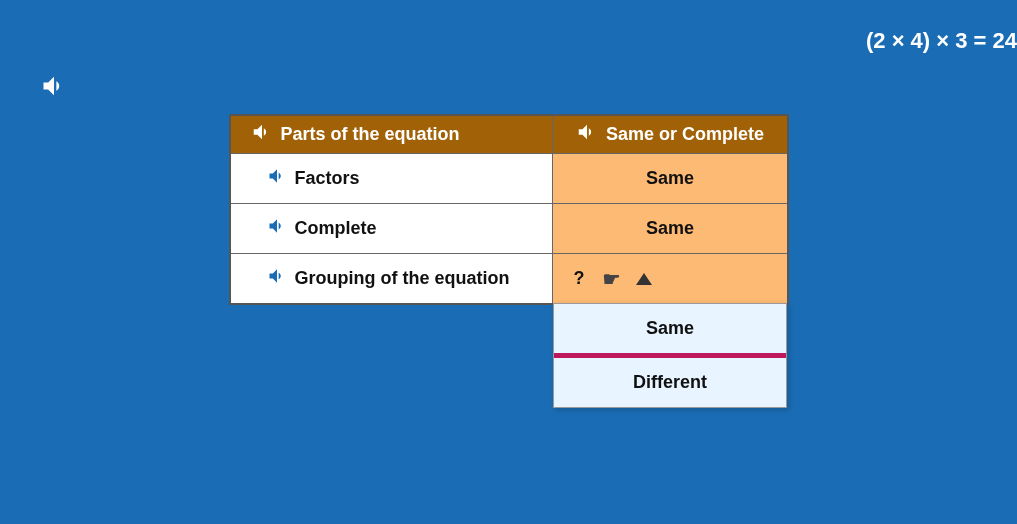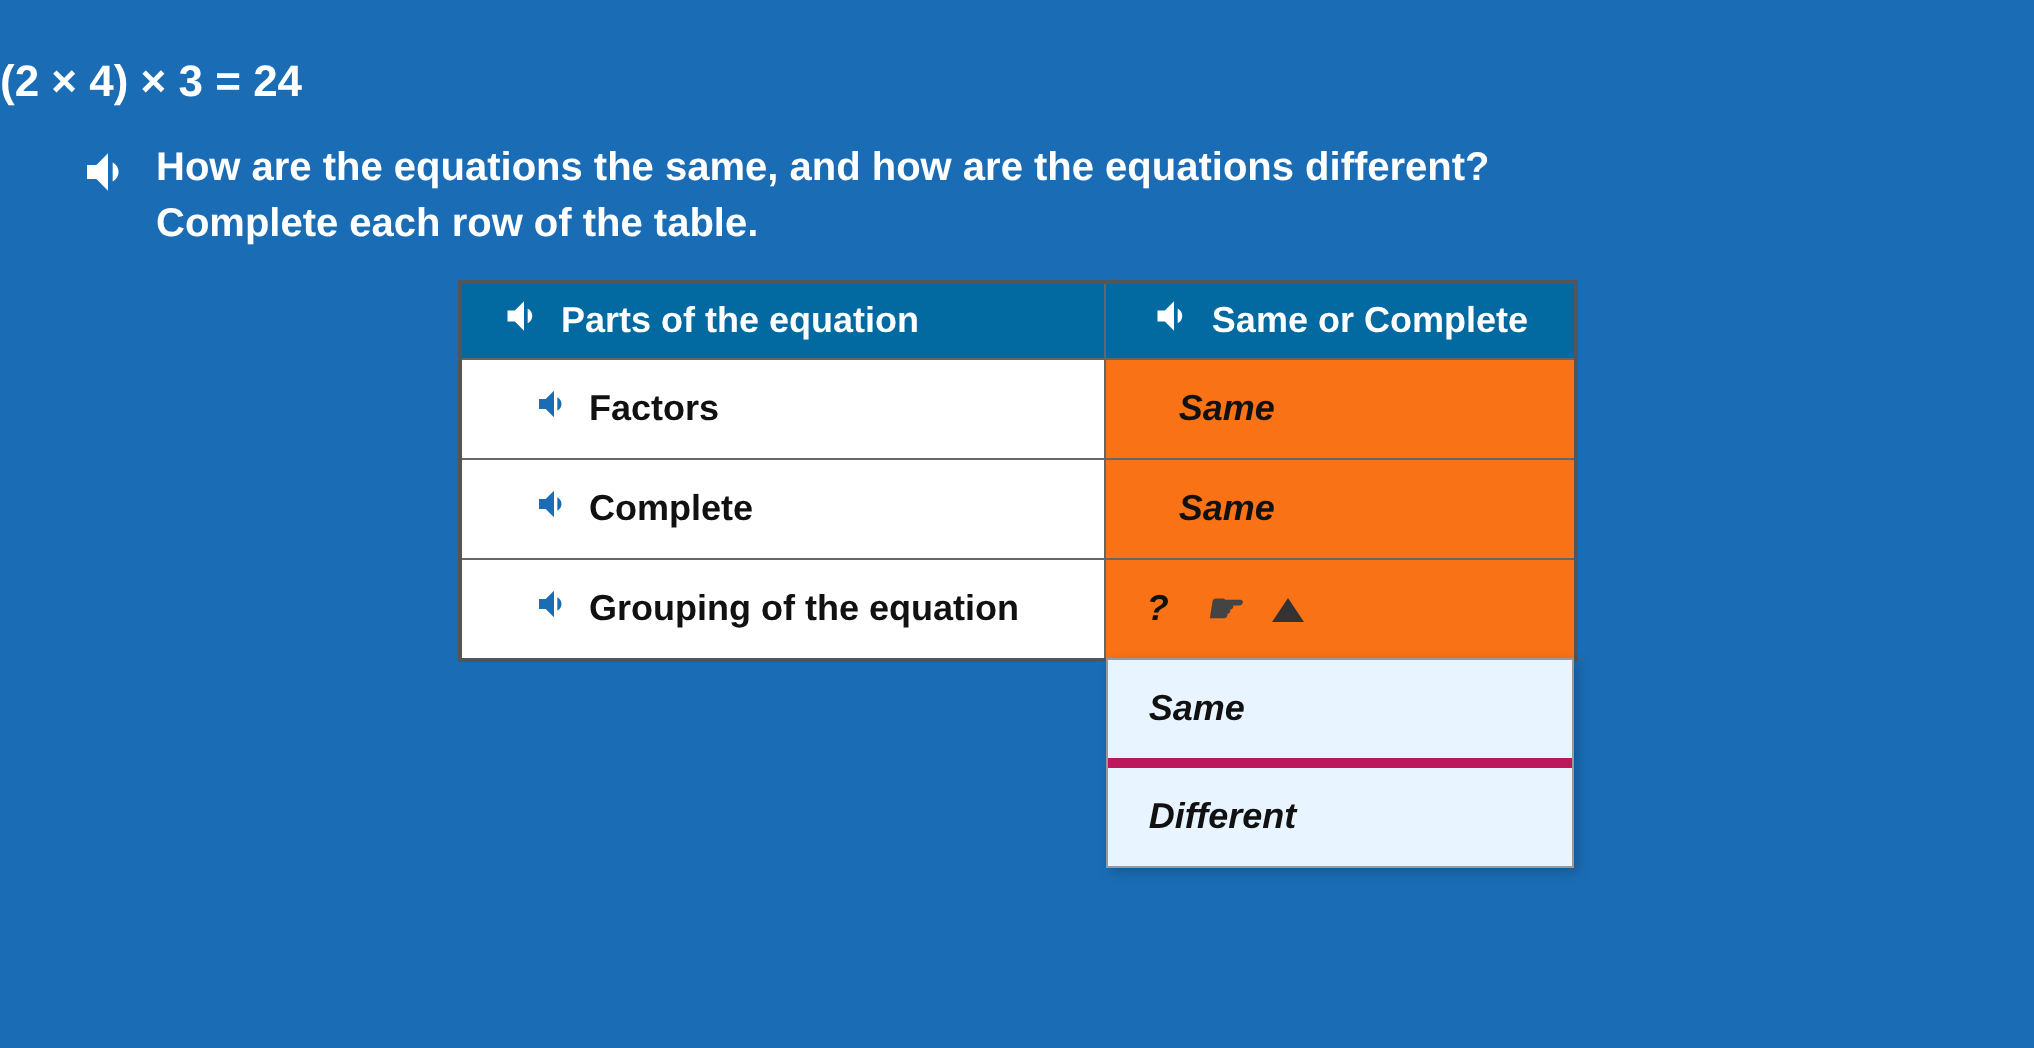--- a/index.html
+++ b/index.html
@@ -8,21 +8,21 @@
       width: 1017px;
       height: 524px;
       background: #1a6db5;
       font-family: Arial, sans-serif;
       overflow: hidden;
       position: relative;
     }
 
     .equations-row {
       display: flex;
-      justify-content: flex-start;
+      justify-content: flex-end;
       gap: 160px;
       padding-top: 28px;
       padding-bottom: 16px;
     }
 
     .equation {
       font-size: 22px;
       font-weight: 600;
       color: #fff;
     }
@@ -64,44 +64,43 @@
 
     table.main-table th, table.main-table td {
       border: 1.5px solid #666;
       padding: 12px 36px;
       font-size: 18px;
       font-weight: 600;
       color: #111;
     }
 
     table.main-table thead th {
-      background: #0369a1;
+      background: #a16207;
       color: #fff;
       font-size: 18px;
       font-weight: 700;
       text-align: left;
       padding: 5px 20px;
     }
 
     table.main-table thead th.col-right {
       text-align: center;
     }
 
     table.main-table tbody td.col-left {
       background: #fff;
       text-align: left;
       white-space: nowrap;
     }
 
     table.main-table tbody td.col-right {
-      background: #f97316;
-      text-align: left;
+      background: #fdba74;
+      text-align: center;
       min-width: 180px;
       position: relative;
-      font-style: italic;
     }
 
     .dropdown-value {
       font-size: 18px;
       font-weight: 600;
       color: #111;
     }
 
     .dropdown-arrow {
       width: 0;
@@ -154,24 +153,20 @@
 <div class="equations-row">
   <span class="equation">(2 × 4) × 3 = 24</span>
 </div>
 
 <div class="question-block">
   <span class="speaker-icon">
     <svg viewBox="0 0 24 24" fill="white">
         <path d="M3 9v6h4l5 5V4L7 9H3zm13.5 3c0-1.77-1.02-3.29-2.5-4.03v8.05c1.48-.73 2.5-2.25 2.5-4.02z"></path>
       </svg>
   </span>
-  <div>
-    <div class="question-text">How are the equations the same, and how are the equations different?</div>
-    <div class="question-text">Complete each row of the table.</div>
-  </div>
 </div>
 
 <div class="table-container">
   <table class="main-table">
     <thead>
       <tr>
         <th>
           <div class="cell-row">
             <span>
               <svg width="22" height="22" viewBox="0 0 24 24" fill="white">

